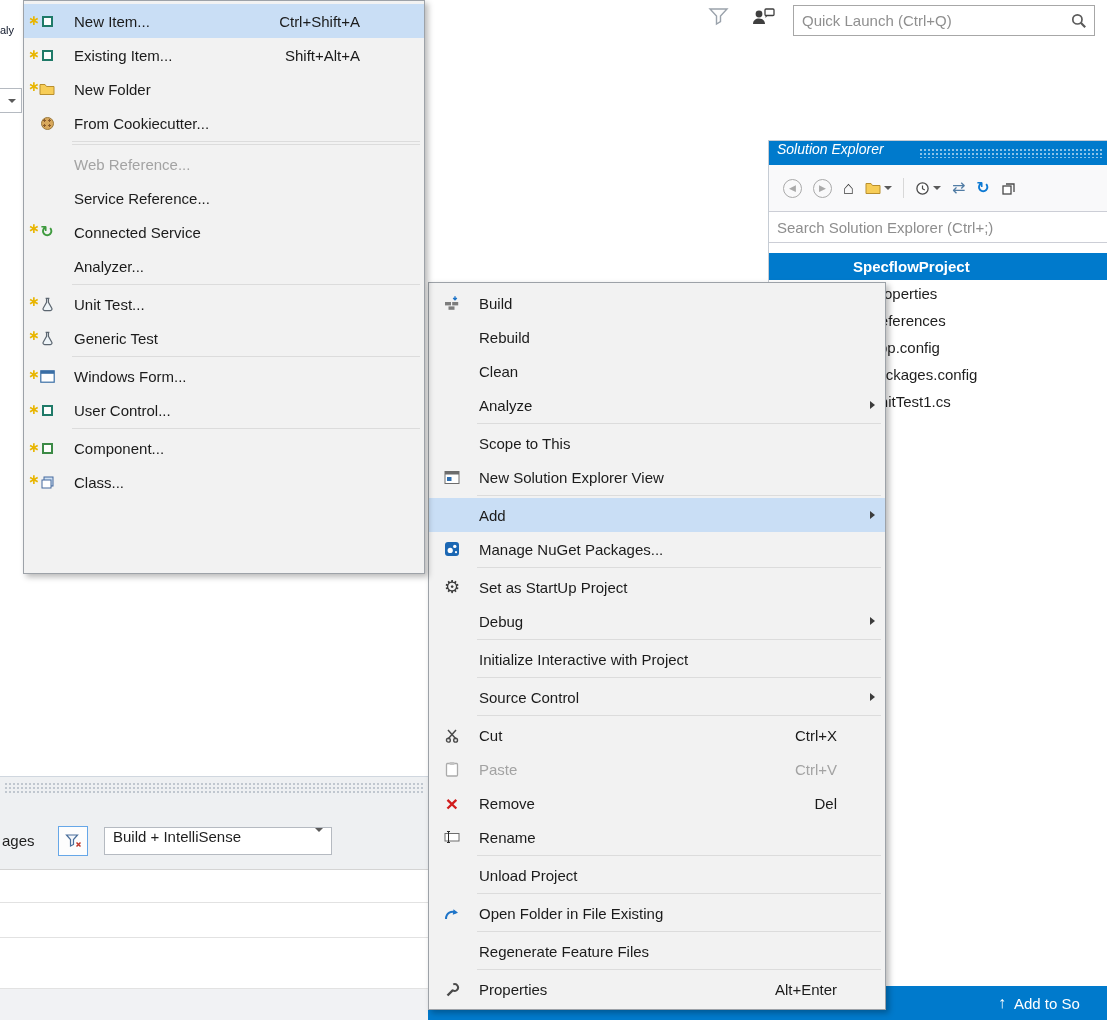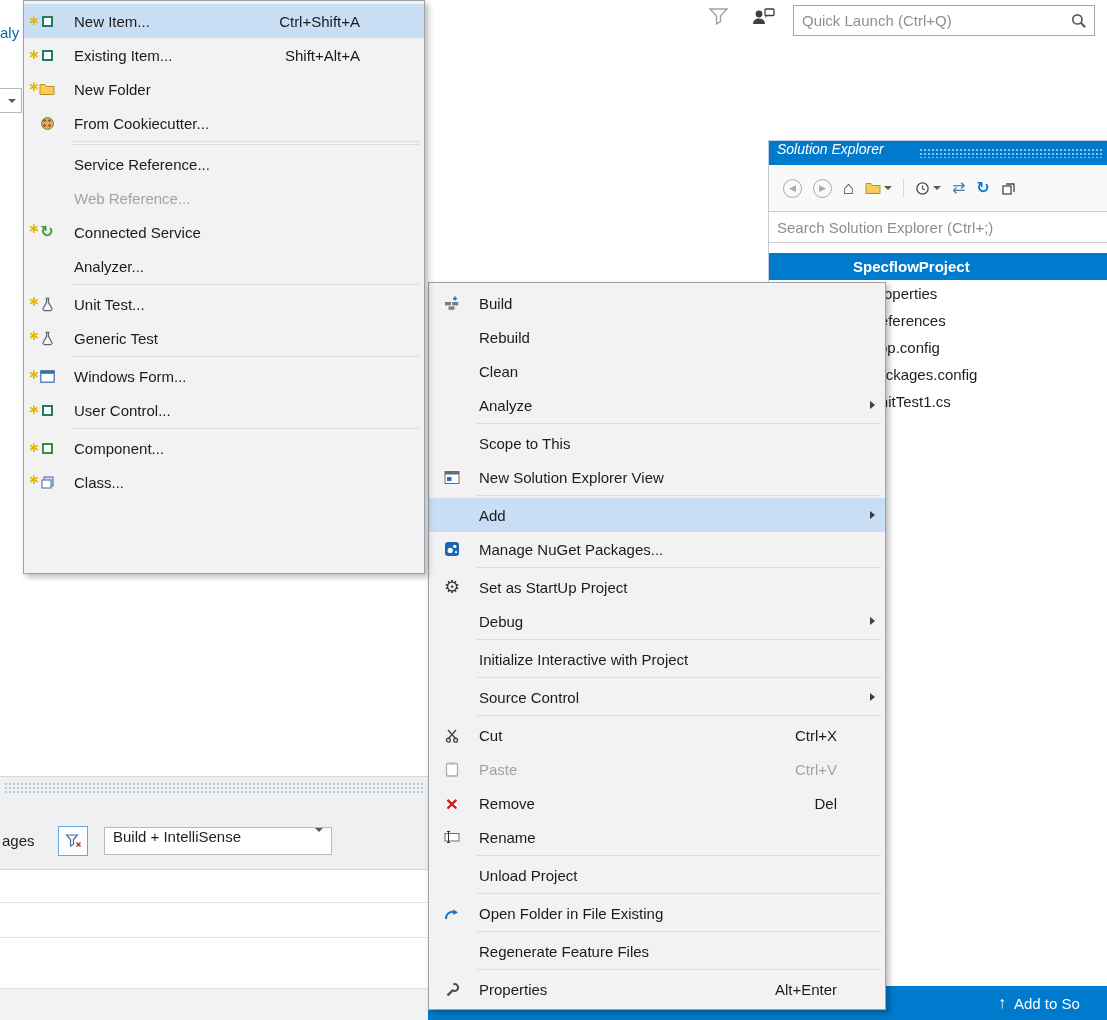--- a/index.html
+++ b/index.html
@@ -59,21 +59,21 @@
   
   #quick-wrap { position:absolute; left:793px; top:5px; width:302px; height:31px; }
   #quick { width:100%; height:31px; border:1px solid #a7a7a7; background:#fff; font-size:15px;
            padding:0 30px 0 8px; color:#3c3c3c; outline:none; font-family:"Liberation Sans",sans-serif; }
   #quick::placeholder { color:#8f8f8f; opacity:1; }
   #quick-mag { position:absolute; right:7px; top:7px; }
   #top-funnel { position:absolute; left:708px; top:7px; }
   #top-feedback { position:absolute; left:750px; top:6px; }
 
   
-  #frag-aly { position:absolute; left:0; top:24px; font-size:15px; color:#0369a1; }
+  #frag-aly { position:absolute; left:0; top:24px; font-size:11px; color:#0f172a; }
   #frag-combo { position:absolute; left:0; top:88px; width:22px; height:25px; background:#fff;
                 border:1px solid #b5bac1; border-left:none; display:flex; align-items:center; justify-content:center; }
 
   
   #bottom-left { position:absolute; left:0; top:776px; width:428px; height:244px; background:#eef0f2;
                  border-top:1px solid #d0d7df; z-index:1; }
   #bl-dots { position:absolute; left:4px; right:4px; top:5px; height:11px;
              background-image:radial-gradient(#c0c7cf 1px, transparent 1.3px); background-size:4px 4px; }
   #bl-row { position:absolute; left:0; top:48px; height:32px; width:100%; }
   #bl-label { position:absolute; left:2px; top:0; line-height:32px; font-size:15px; color:#1e1e1e; }
@@ -420,27 +420,27 @@
     <div class="mi">
       <span class="mic">
           <span class="cookie"></span>
         </span>
       <span class="mil">From Cookiecutter...</span>
     </div>
     <div class="sep"></div>
 
     <div class="sep"></div>
 
+    <div class="mi dis">
+      <span class="mic"></span>
+      <span class="mil">Web Reference...</span>
+    </div>
     <div class="mi">
       <span class="mic"></span>
       <span class="mil">Service Reference...</span>
-    </div>
-    <div class="mi dis">
-      <span class="mic"></span>
-      <span class="mil">Web Reference...</span>
     </div>
     <div class="mi">
       <span class="mic">
           <span class="g green">↻</span>
           <span class="sp">∗</span>
         </span>
       <span class="mil">Connected Service</span>
     </div>
     <div class="mi">
       <span class="mic"></span>

